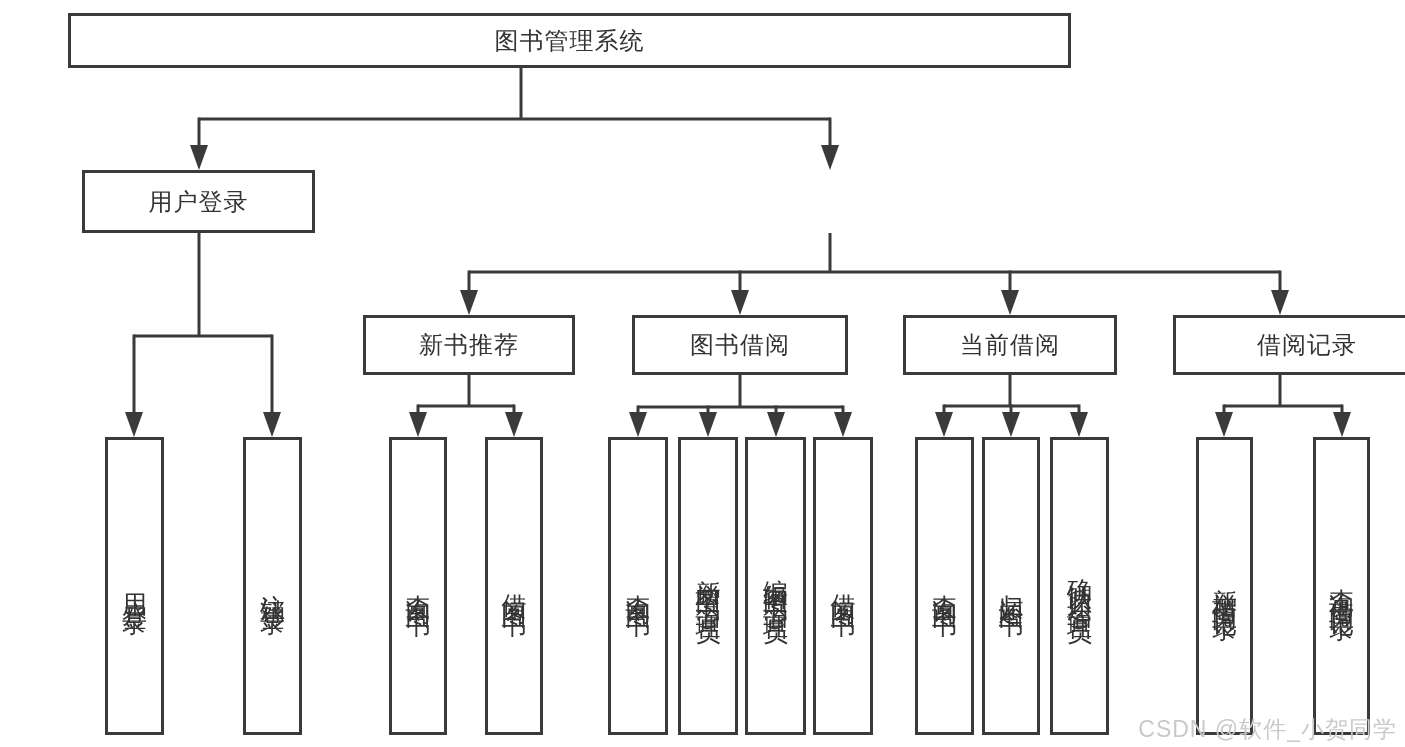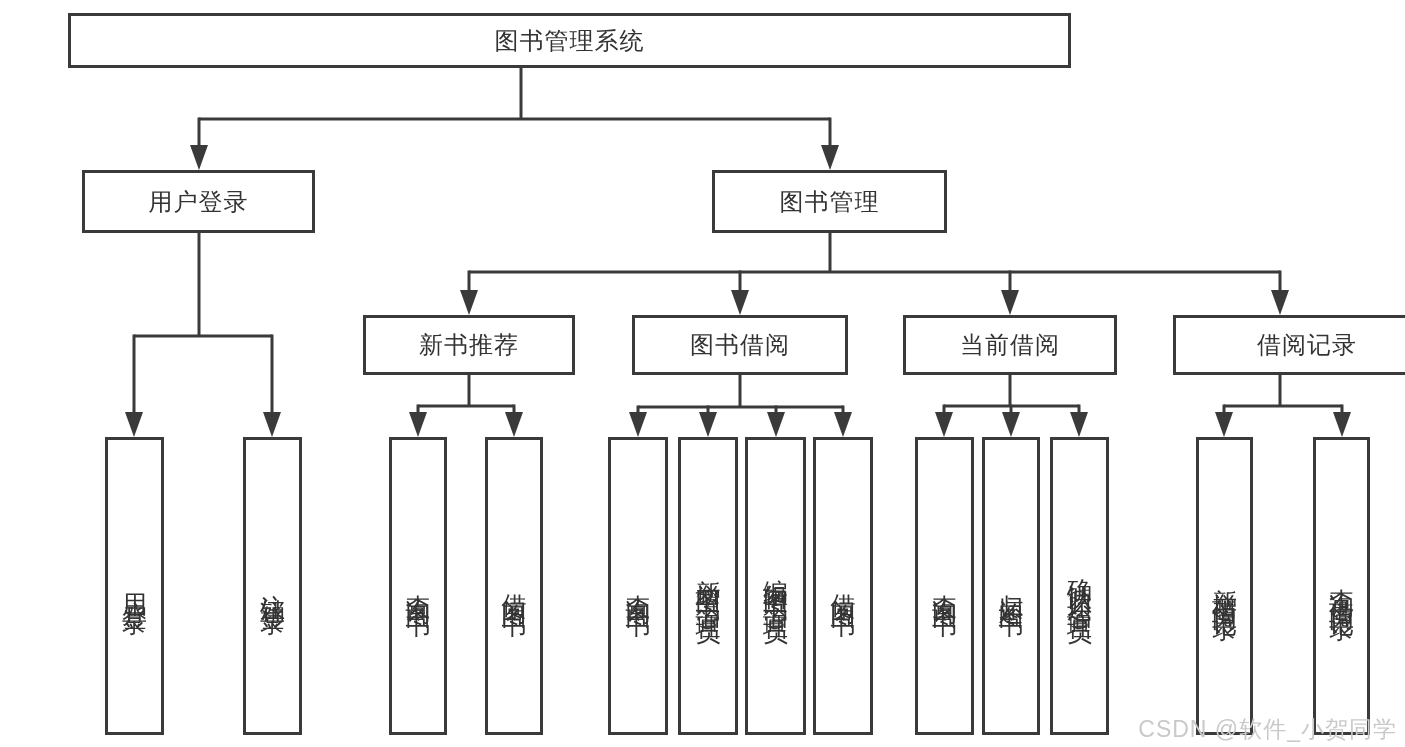--- a/index.html
+++ b/index.html
@@ -134,23 +134,20 @@
     </g>
   </svg>
 
   <div class="hbox" style="left:20px; top:13px; width:1003px; height:55px;margin-left:48px;">
     <span>图书管理系统</span>
   </div>
 
   <div class="hbox" style="left:82px; top:170px; width:233px; height:63px;">
     <span>用户登录</span>
   </div>
-  <div class="hbox" style="left:712px; top:170px; width:235px; height:63px;">
-    <span>图书管理</span>
-  </div>
 
   <div class="hbox" style="left:363px; top:315px; width:212px; height:60px;">
     <span>新书推荐</span>
   </div>
   <div class="hbox" style="left:632px; top:315px; width:216px; height:60px;">
     <span>图书借阅</span>
   </div>
   <div class="hbox" style="left:903px; top:315px; width:214px; height:60px;align-items:center;">
     <span>当前借阅</span>
   </div>

